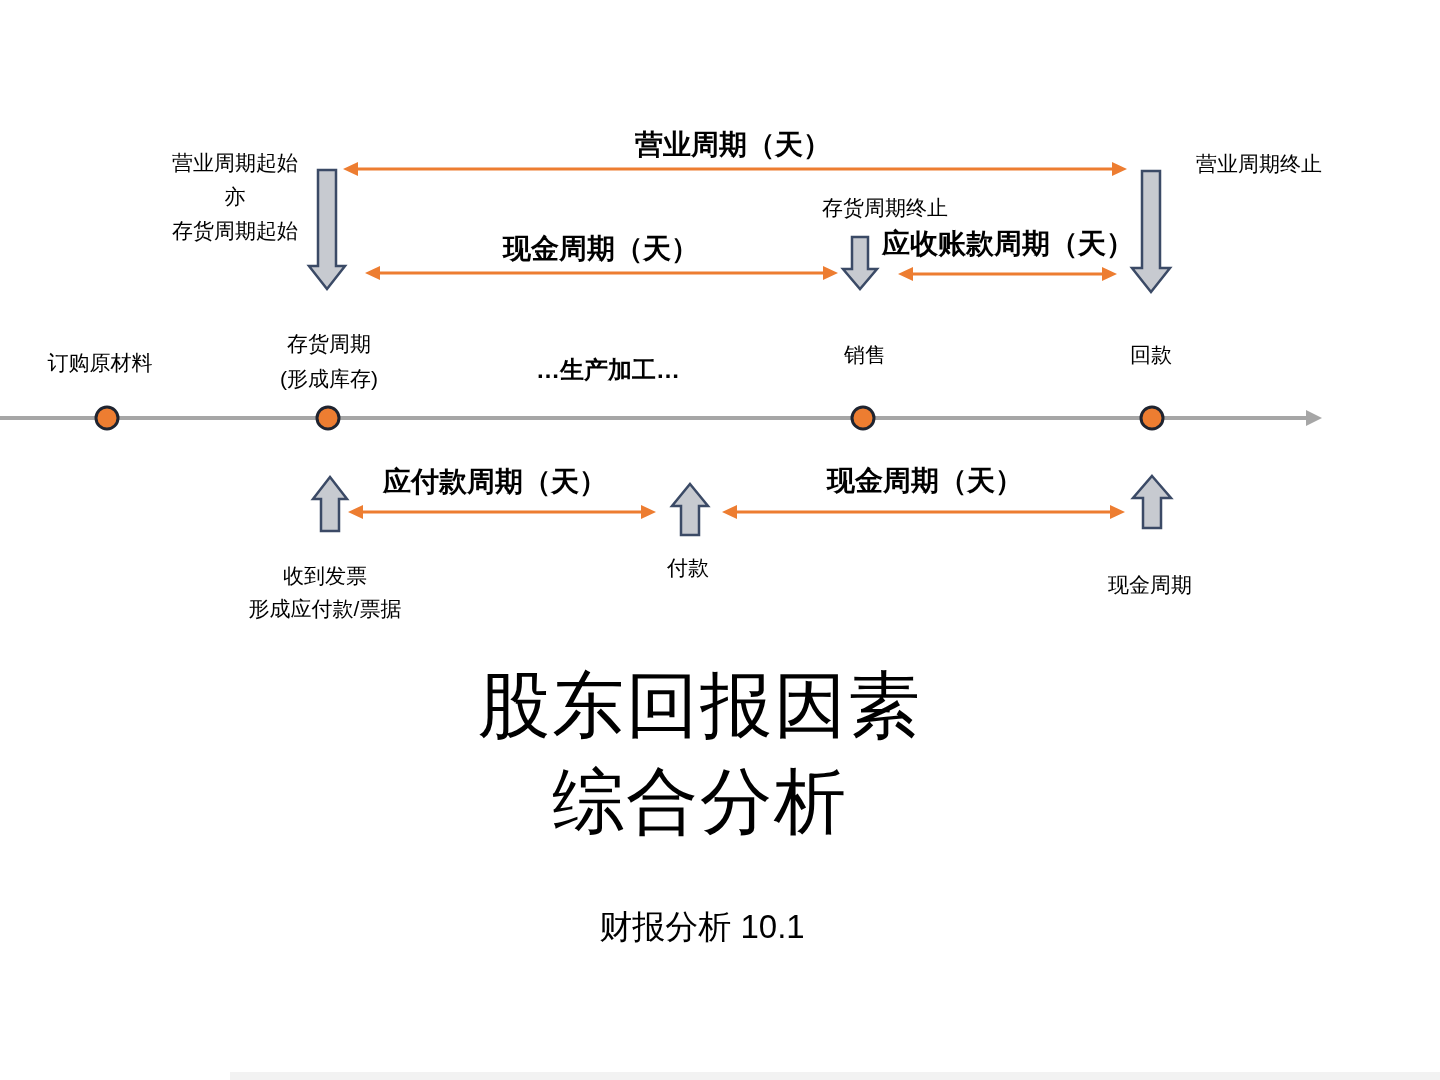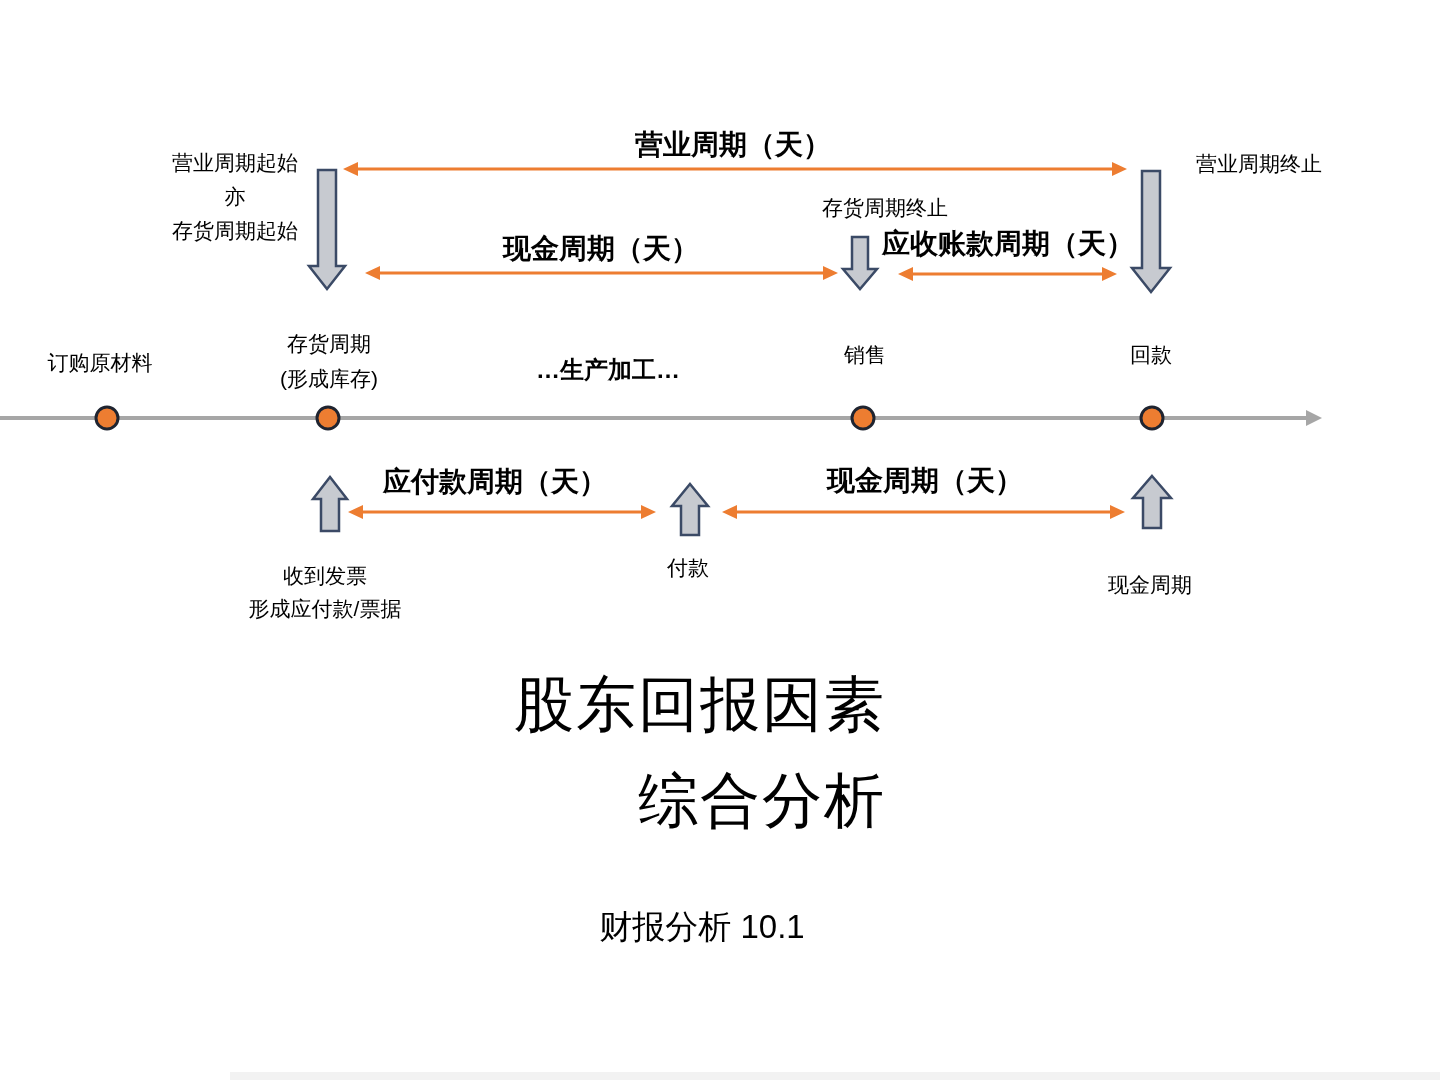--- a/index.html
+++ b/index.html
@@ -6,21 +6,21 @@
   #canvas{
     position:relative;width:1440px;height:1080px;background:#ffffff;overflow:hidden;
     font-family:"Liberation Sans","DejaVu Sans",sans-serif;color:#000;
   }
   #diagram-svg{position:absolute;left:0;top:0;width:1440px;height:1080px;}
   .c{position:absolute;transform:translate(-50%,-50%);white-space:nowrap;text-align:center;}
   .lbl{font-size:21px;line-height:34px;color:#000;}
   .bold{font-weight:bold;font-size:28px;}
   .small-bold{font-weight:bold;font-size:24px;}
   .multiline{white-space:normal;}
-  .title{font-size:60px;line-height:96px;font-weight:normal;letter-spacing:2px;text-align:right;}
+  .title{font-size:72px;line-height:96px;font-weight:normal;letter-spacing:2px;}
   .subtitle{font-size:33px;}
   .orange-line{stroke:var(--orange);stroke-width:3;fill:none;}
   .orange-head{fill:var(--orange);stroke:none;}
   .block-arrow{fill:var(--arrow-fill);stroke:var(--arrow-border);stroke-width:2.5;stroke-linejoin:miter;}
   .tl{stroke:var(--timeline);stroke-width:4;fill:none;}
   .tl-head{fill:var(--timeline);stroke:none;}
   .dot{fill:var(--orange);stroke:var(--dot-border);stroke-width:3;}
   #bottom-strip{position:absolute;left:230px;right:0;top:1072px;height:8px;background:#f2f2f2;}
   :root{--orange:#ED7D31;--arrow-fill:#C7CAD0;--arrow-border:#3B4A66;--timeline:#A6A6A6;--dot-border:#1F2430;}
 </style>

